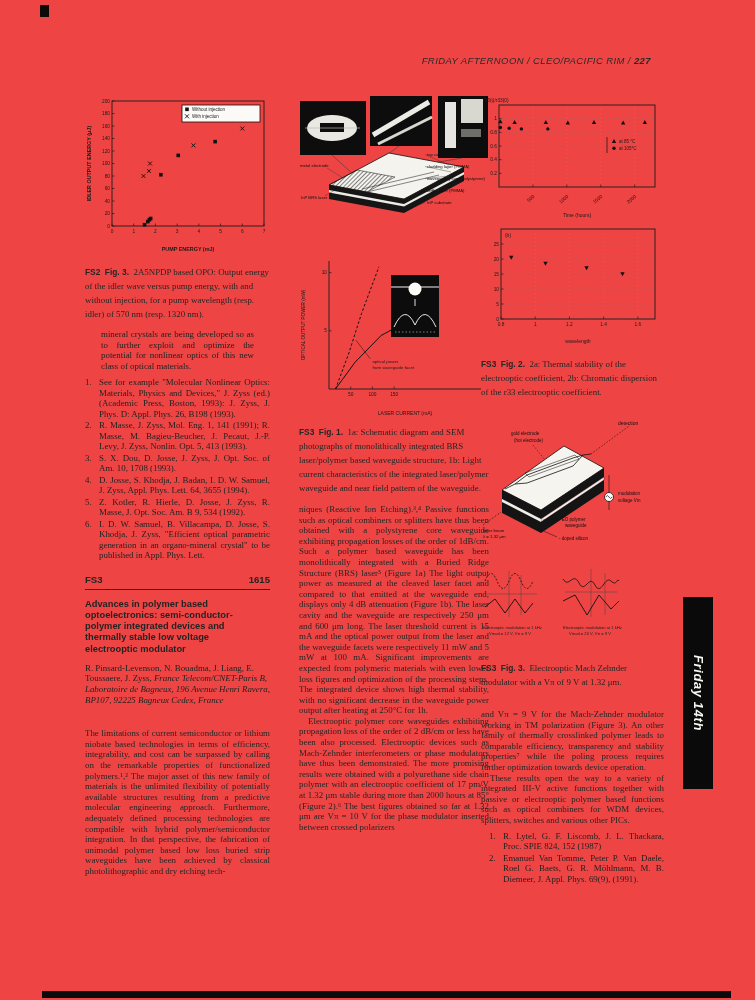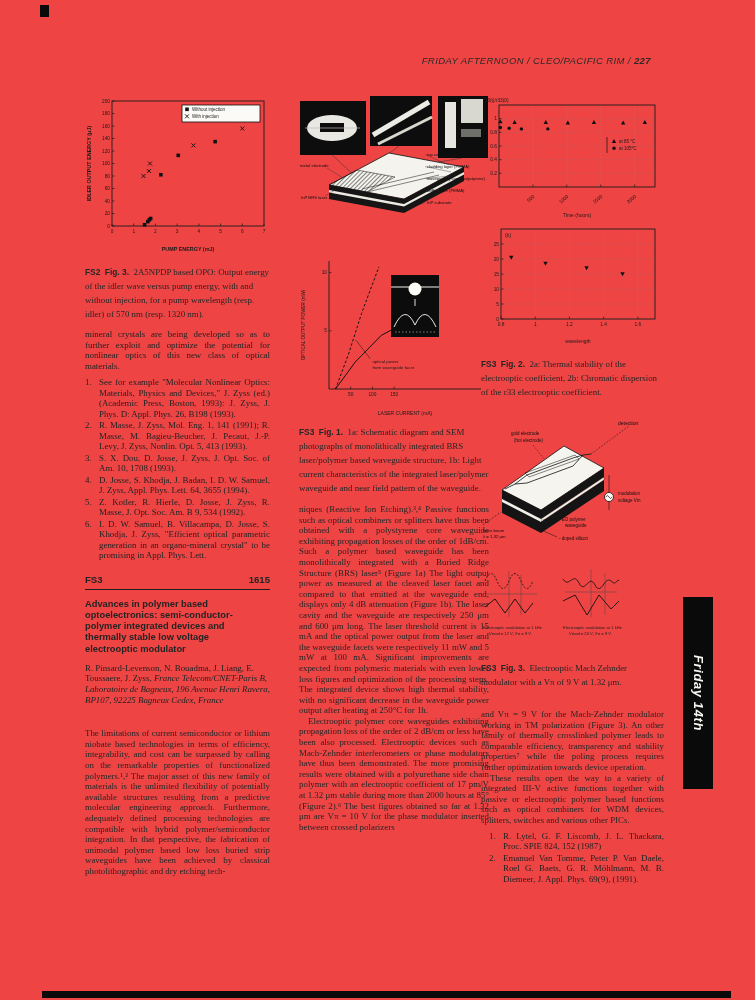--- a/index.html
+++ b/index.html
@@ -9,21 +9,21 @@
   .running-head{position:absolute;top:55px;right:104px;font-family:"Liberation Sans",sans-serif;font-style:italic;font-size:9.5px;letter-spacing:.4px;color:#2a2a2a;}
   .running-head b{font-weight:bold;}
   .col{position:absolute;top:95px;}
   .col-left{left:85px;width:185px;}
   .col-mid{left:299px;width:190px;}
   .col-right{left:481px;width:183px;}
   .body-text{font-size:8.9px;line-height:10.6px;text-align:justify;color:#262626;}
   .indent{text-indent:9px;}
   .cap{font-size:8.9px;line-height:14px;text-align:left;margin:12px 0 8px 0;color:#262626;}
   .cap-tag,.cap-fig{font-family:"Liberation Sans",sans-serif;font-weight:bold;font-size:8.4px;}
-  .para{font-size:8.9px;line-height:10.6px;text-align:justify;margin:6px 0;}
+  .para{font-size:8.9px;line-height:10.6px;text-align:justify;margin:6px 16px;}
   .ref-list{margin-top:4px;}
   .ref-row{display:flex;font-size:8.9px;line-height:10.5px;margin-bottom:1px;}
   .ref-num{width:14px;flex:none;}
   .ref-text{flex:1;text-align:justify;}
   .session-row{display:flex;justify-content:space-between;font-family:"Liberation Sans",sans-serif;font-weight:bold;font-size:9.6px;margin-top:13px;padding-bottom:4px;border-bottom:1.3px solid #1d1d1d;}
   .fs-title{font-family:"Liberation Sans",sans-serif;font-weight:bold;font-size:9.3px;line-height:11.2px;margin:9px 8px 8px 0;text-align:left;}
   .authors{font-size:8.9px;line-height:10.6px;margin-bottom:23px;text-align:left;}
   .affil{font-style:italic;}
   .figure1{position:relative;width:190px;height:318px;}
   .nearfield{position:absolute;left:92px;top:180px;}
@@ -141,21 +141,21 @@
         <div class="ref-row">
           <span class="ref-num">4.</span>
           <span class="ref-text">D. Josse, S. Khodja, J. Badan, I. D. W. Samuel, J. Zyss, Appl. Phys. Lett. 64, 3655 (1994).</span>
         </div>
         <div class="ref-row">
           <span class="ref-num">5.</span>
           <span class="ref-text">Z. Kotler, R. Hierle, D. Josse, J. Zyss, R. Masse, J. Opt. Soc. Am. B 9, 534 (1992).</span>
         </div>
         <div class="ref-row">
           <span class="ref-num">6.</span>
-          <span class="ref-text">I. D. W. Samuel, B. Villacampa, D. Josse, S. Khodja, J. Zyss, "Efficient optical parametric generation in an organo-mineral crystal" to be promising in Appl. Phys. Lett.</span>
+          <span class="ref-text">I. D. W. Samuel, B. Villacampa, D. Josse, S. Khodja, J. Zyss, "Efficient optical parametric generation in an organo-mineral crystal" to be published in Appl. Phys. Lett.</span>
         </div>
       </div>
 
     <div class="session-row">
       <span>FS3</span>
       <span>1615</span>
     </div>
 
     <div class="fs-title">Advances in polymer based optoelectronics: semi-conductor-polymer integrated devices and thermally stable low voltage electrooptic modulator</div>
 

